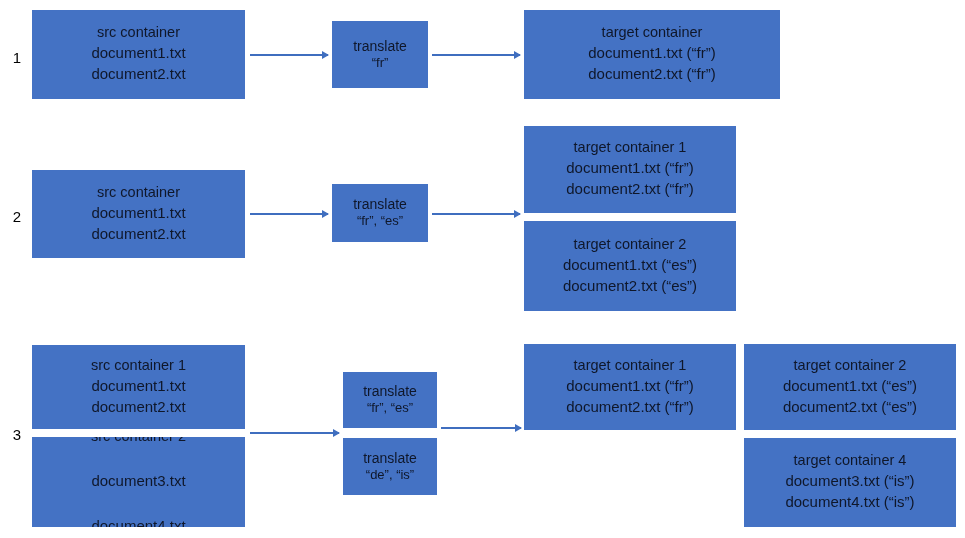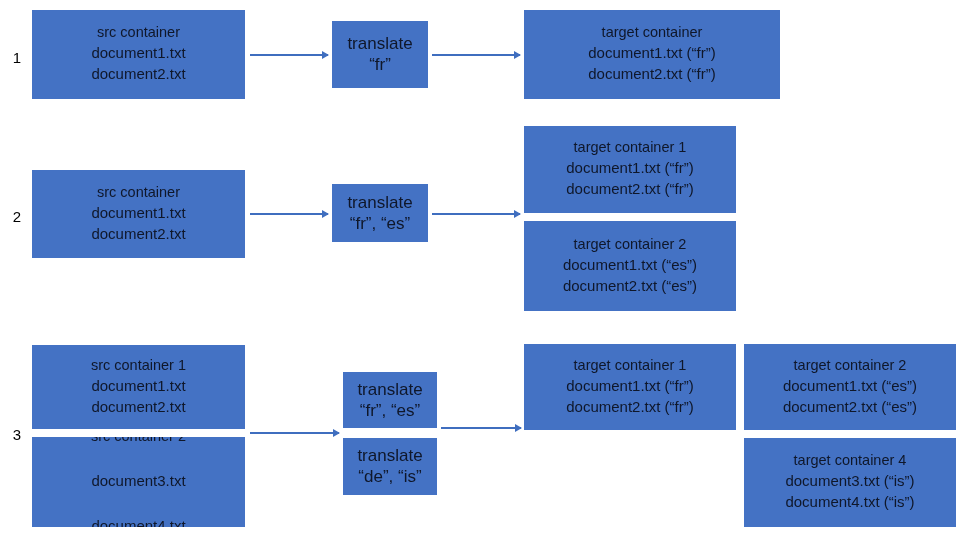--- a/index.html
+++ b/index.html
@@ -47,24 +47,24 @@
   .box .line {
     font-size: 15px;
     line-height: 1.42;
     white-space: nowrap;
   }
   
   .box.container {
     justify-content: center;
   }
   .box.op .title {
-    font-size: 17px;
+    font-size: 14px;
   }
   .box.op .line {
-    font-size: 17px;
+    font-size: 13px;
     line-height: 1.28;
   }
   .arrow {
     position: absolute;
     height: 2px;
   }
   .arrow .shaft {
     position: absolute;
     left: 0;
     top: 0;

